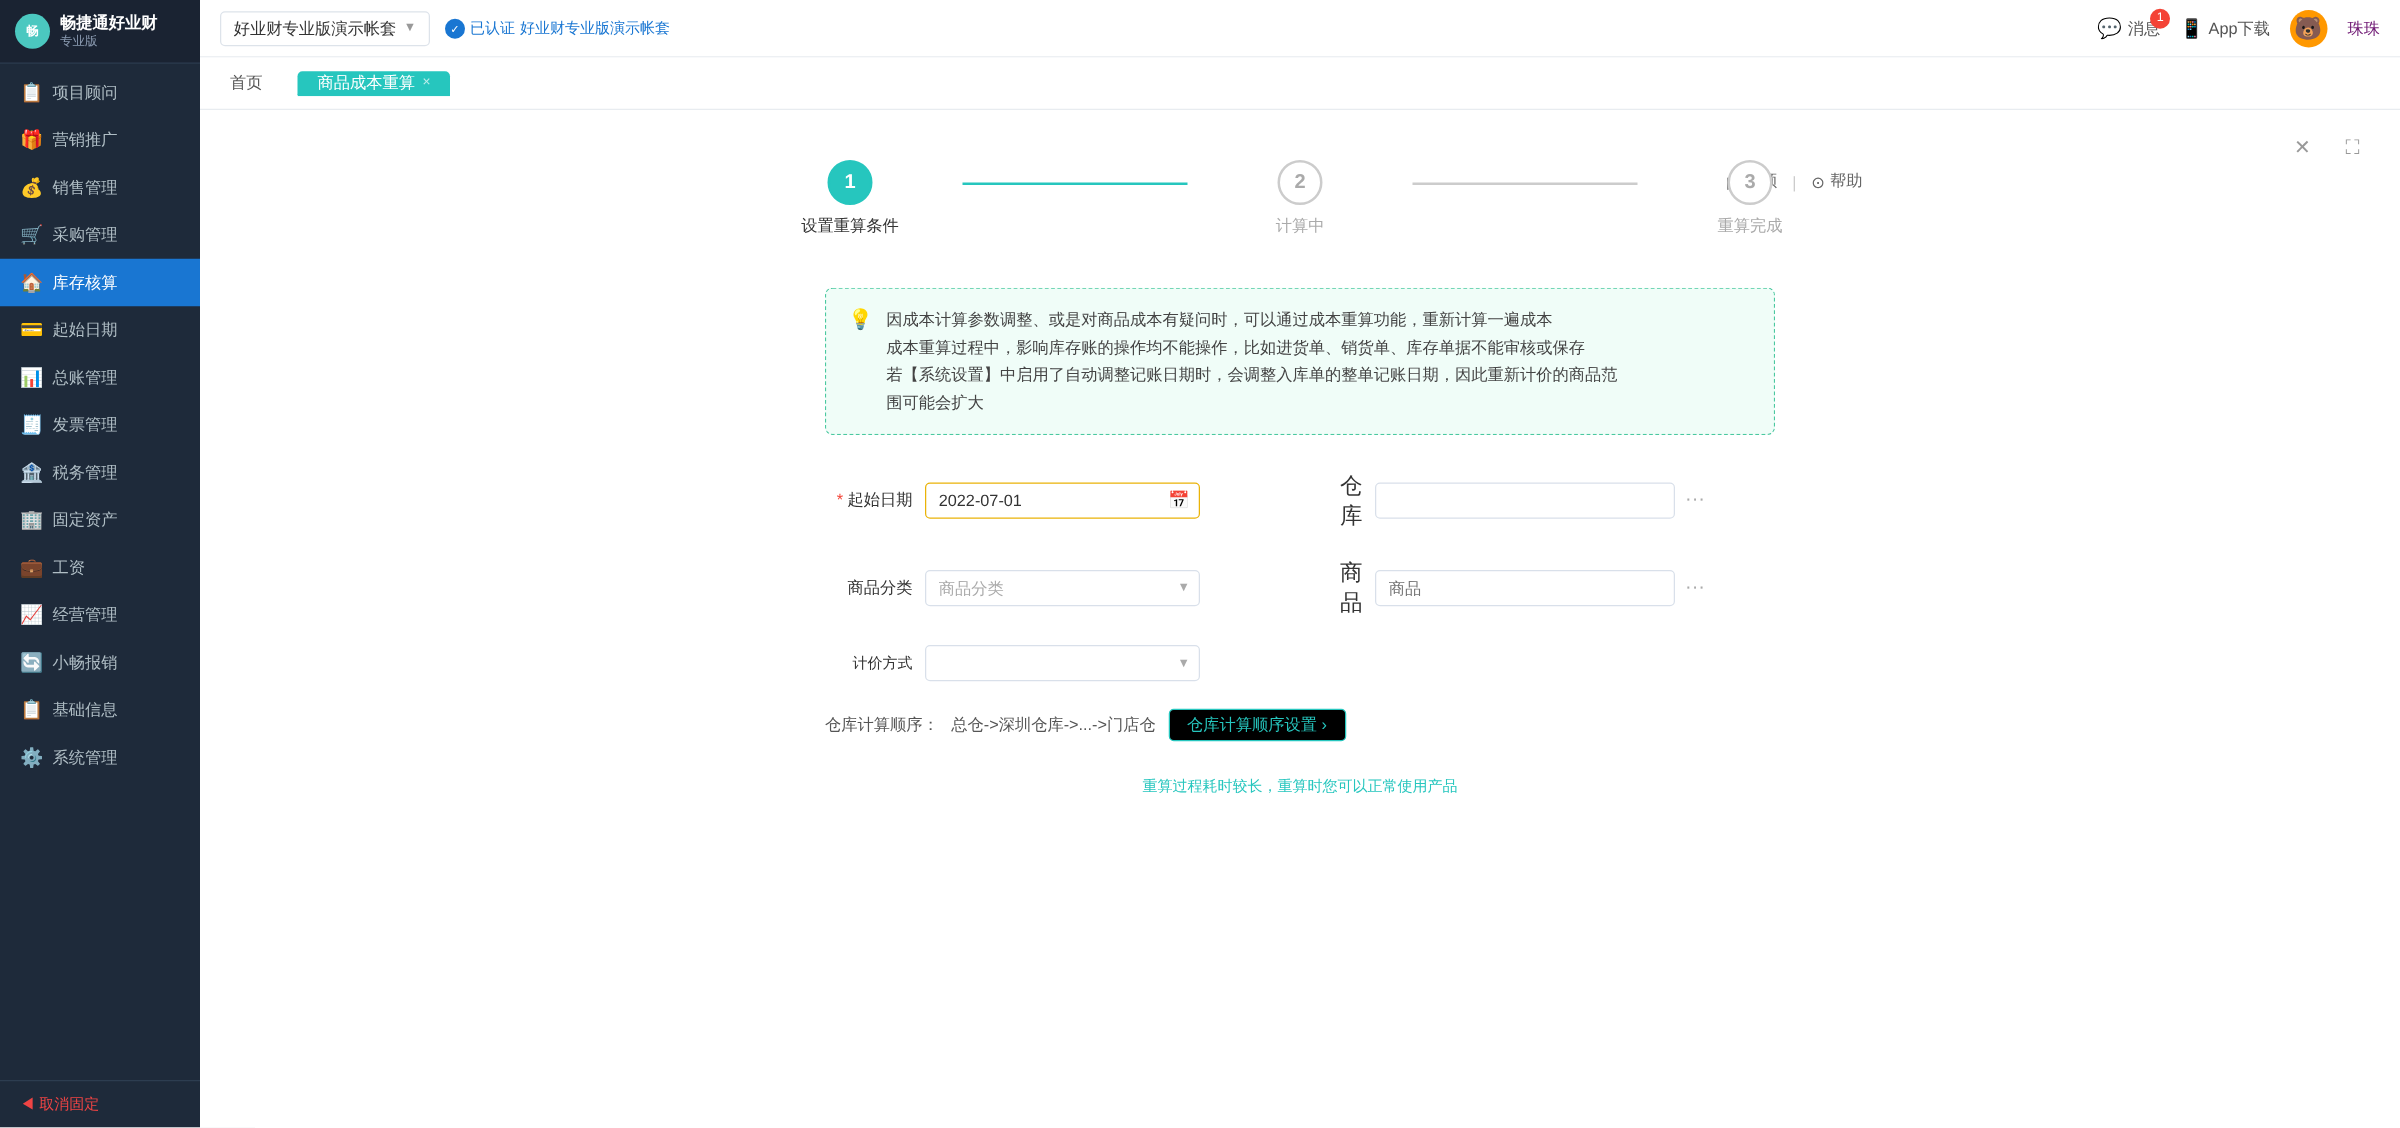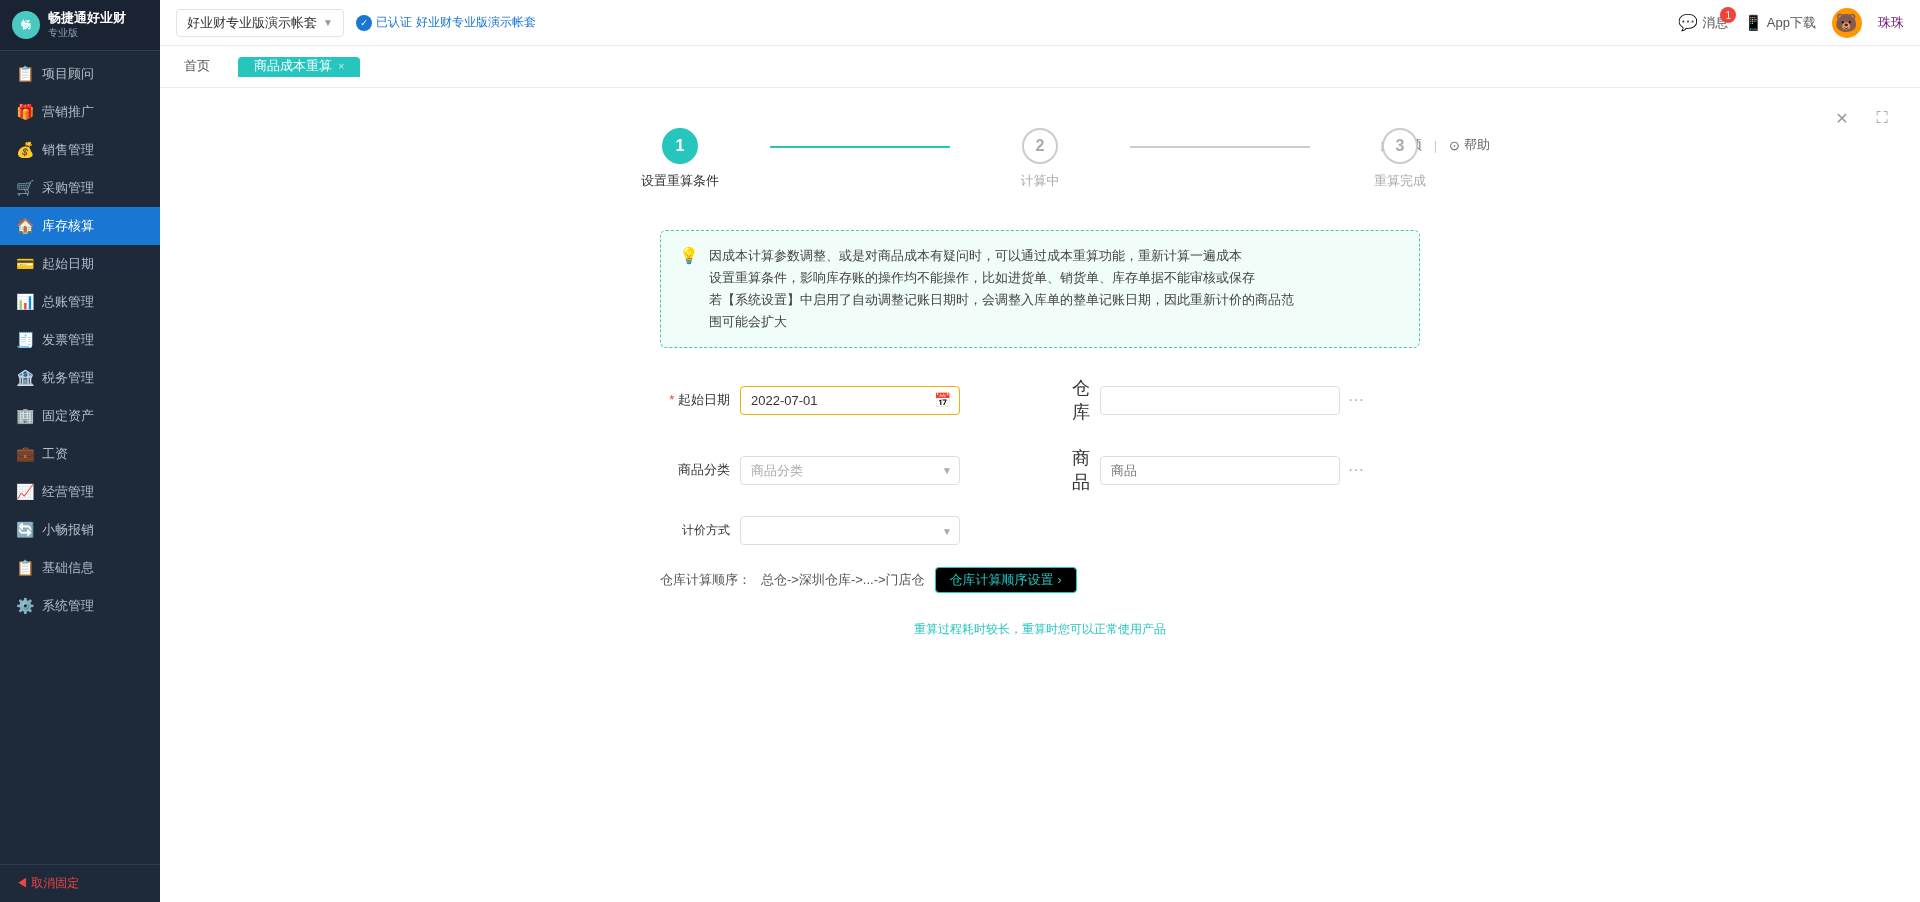--- a/index.html
+++ b/index.html
@@ -702,21 +702,21 @@
           <span>⊙</span>
           <span>帮助</span>
         </div>
       </div>
     </div>
 
     <div class="notice-box">
       <span class="notice-icon">💡</span>
       <div class="notice-text">
         <div>因成本计算参数调整、或是对商品成本有疑问时，可以通过成本重算功能，重新计算一遍成本</div>
-        <div>设置重算条件，影响库存账的操作均不能操作，比如进货单、销货单、库存单据不能审核或保存</div>
+        <div>成本重算过程中，影响库存账的操作均不能操作，比如进货单、销货单、库存单据不能审核或保存</div>
         <div>若【系统设置】中启用了自动调整记账日期时，会调整入库单的整单记账日期，因此重新计价的商品范</div>
         <div>围可能会扩大</div>
       </div>
     </div>
 
     <div class="form-area">
 
       <div class="form-row">
         <div class="form-group">
           <label class="form-label required">起始日期</label>

